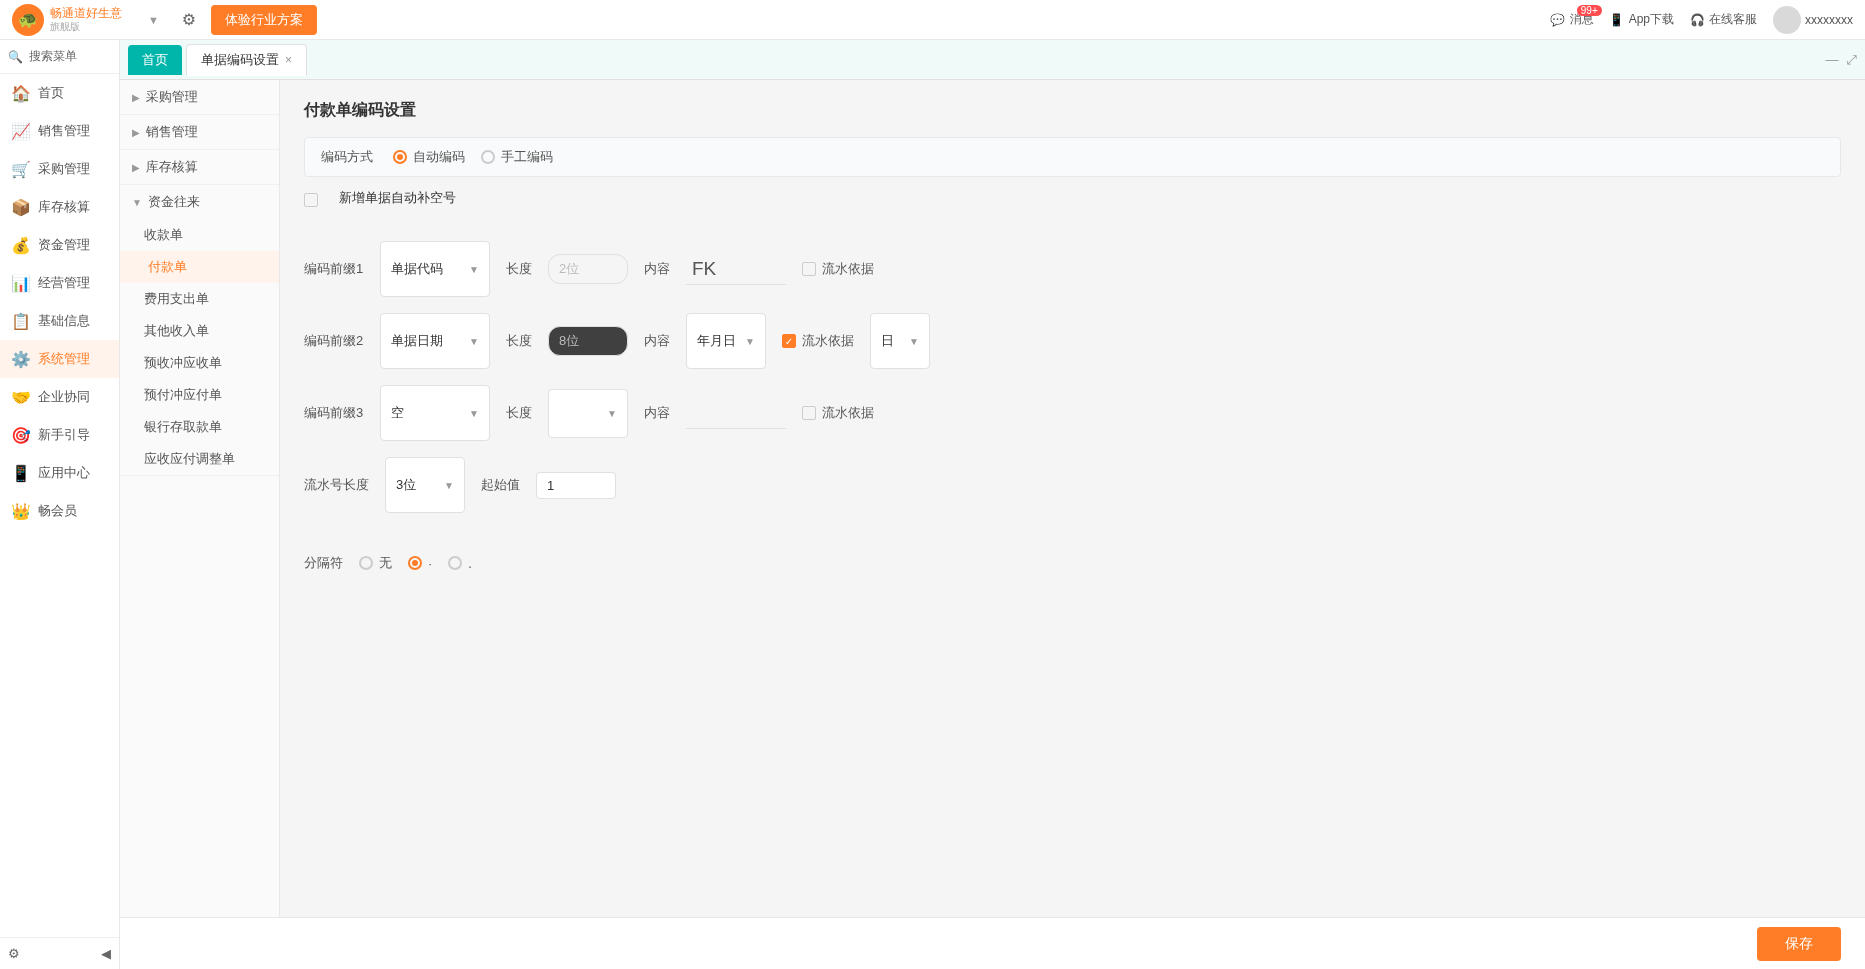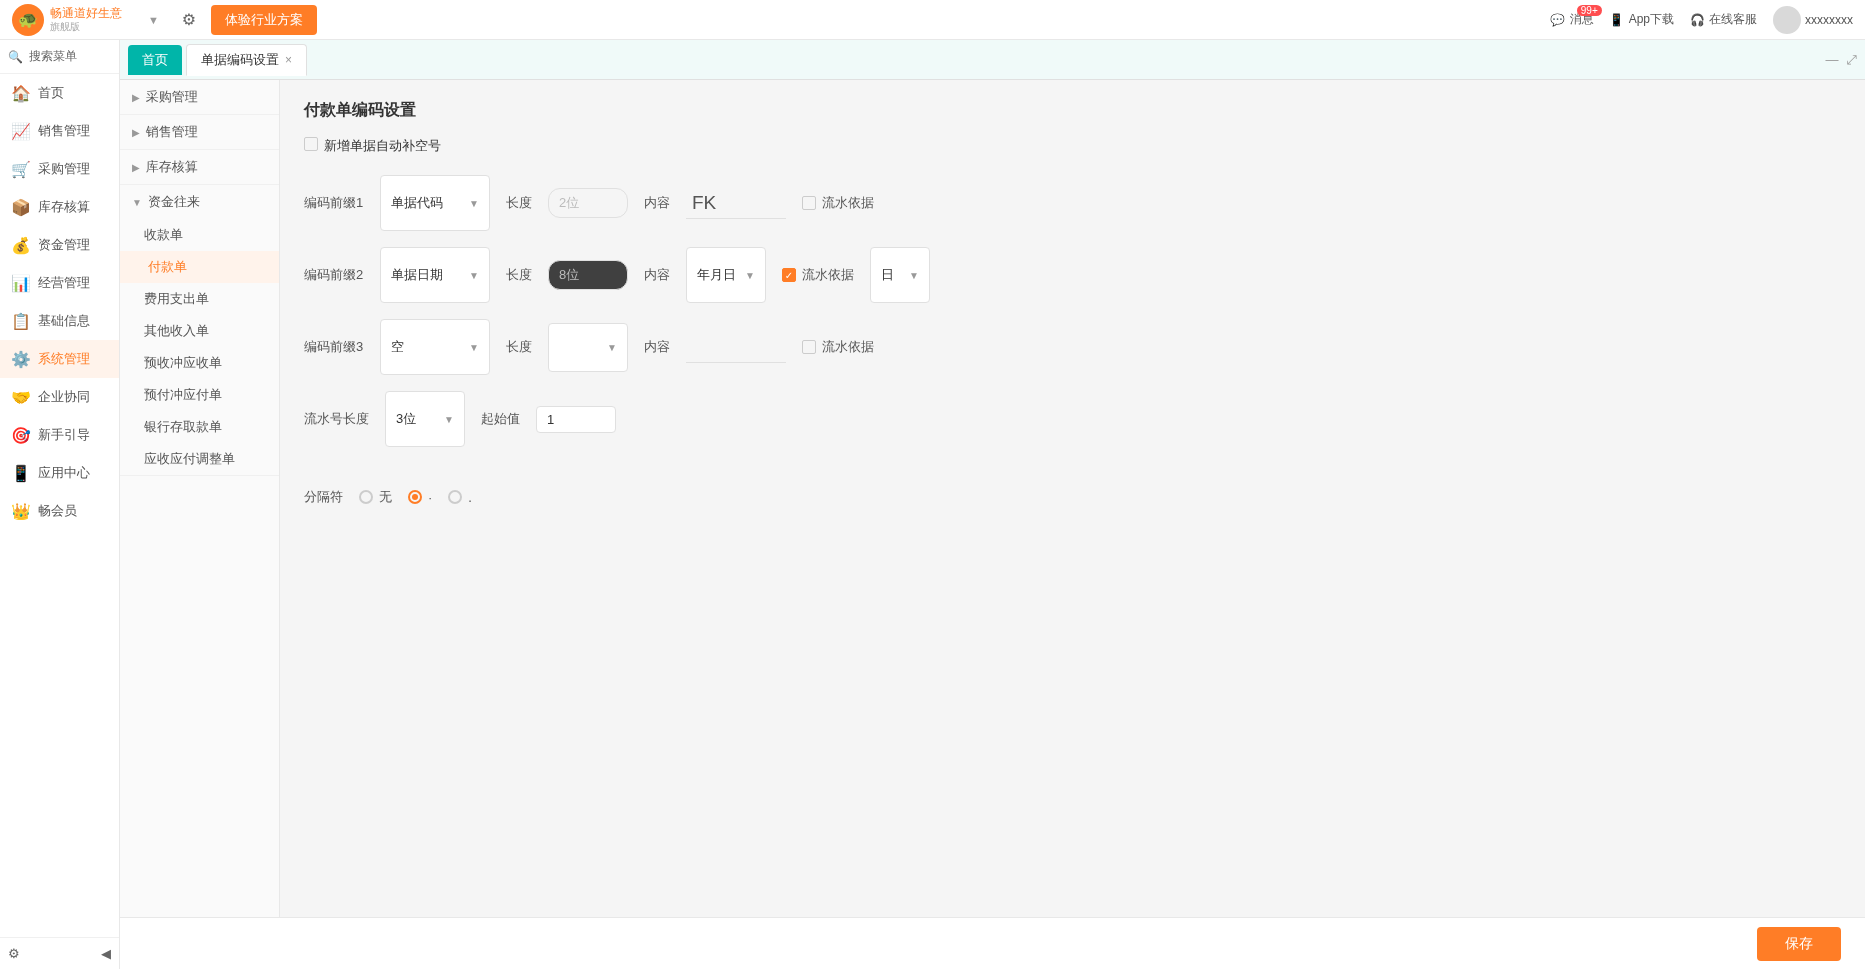--- a/index.html
+++ b/index.html
@@ -51,21 +51,21 @@
     
     .info-text { color: #666; font-size: 12px; margin-bottom: 16px; line-height: 1.6; }
 
     
     .preview-box { border: 2px dashed #f5a67a; border-radius: 6px; background: #fff9f5; padding: 16px 20px; display: inline-block; margin-bottom: 20px; min-width: 280px; text-align: center; }
     .preview-label { font-size: 12px; color: #999; margin-bottom: 4px; }
     .preview-code { font-size: 22px; font-weight: bold; color: #333; }
     .preview-sub { font-size: 12px; color: #aaa; margin-top: 4px; }
 
     
-    .checkbox-row { display: flex; align-items: flex-start; gap: 6px; margin-bottom: 20px; }
+    .checkbox-row { display: flex; align-items: flex-end; gap: 21px; margin-bottom: 34px; }
     .cb { width: 14px; height: 14px; border: 1px solid #ccc; border-radius: 2px; cursor: pointer; }
 
     
     .form-row { display: flex; align-items: center; gap: 16px; margin-bottom: 16px; flex-wrap: wrap; }
     .form-label { color: #555; font-size: 13px; min-width: 60px; }
     .form-select { display: flex; align-items: center; gap: 4px; border: 1px solid #e0e0e0; border-radius: 4px; padding: 18px 10px; background: white; cursor: pointer; font-size: 13px; color: #333; min-width: 100px; }
     .form-select .arrow { color: #999; font-size: 10px; margin-left: auto; }
     .form-input { border: 1px solid #e0e0e0; border-radius: 4px; padding: 5px 10px; font-size: 13px; color: #333; min-width: 80px; background: white; }
     .form-input.disabled { background: #f5f5f5; color: #bbb; border-radius: 12px; }
     .form-text { font-size: 13px; color: #555; }
@@ -247,20 +247,33 @@
           <div class="sub-menu-item">预付冲应付单</div>
           <div class="sub-menu-item">银行存取款单</div>
           <div class="sub-menu-item">应收应付调整单</div>
         </div>
       </div>
 
       <div class="main-panel">
         <div class="page-title">付款单编码设置</div>
 
         
+        <div class="encoding-method">
+          <span class="encoding-label">编码方式</span>
+          <div class="radio-group">
+            <label class="radio-item">
+              <div class="radio-dot checked"></div>
+              <span>自动编码</span>
+            </label>
+            <label class="radio-item">
+              <div class="radio-dot"></div>
+              <span>手工编码</span>
+            </label>
+          </div>
+        </div>
 
         
 
         
 
         
         <div class="checkbox-row">
           <div class="cb"></div>
           <span>新增单据自动补空号</span>
         </div>

